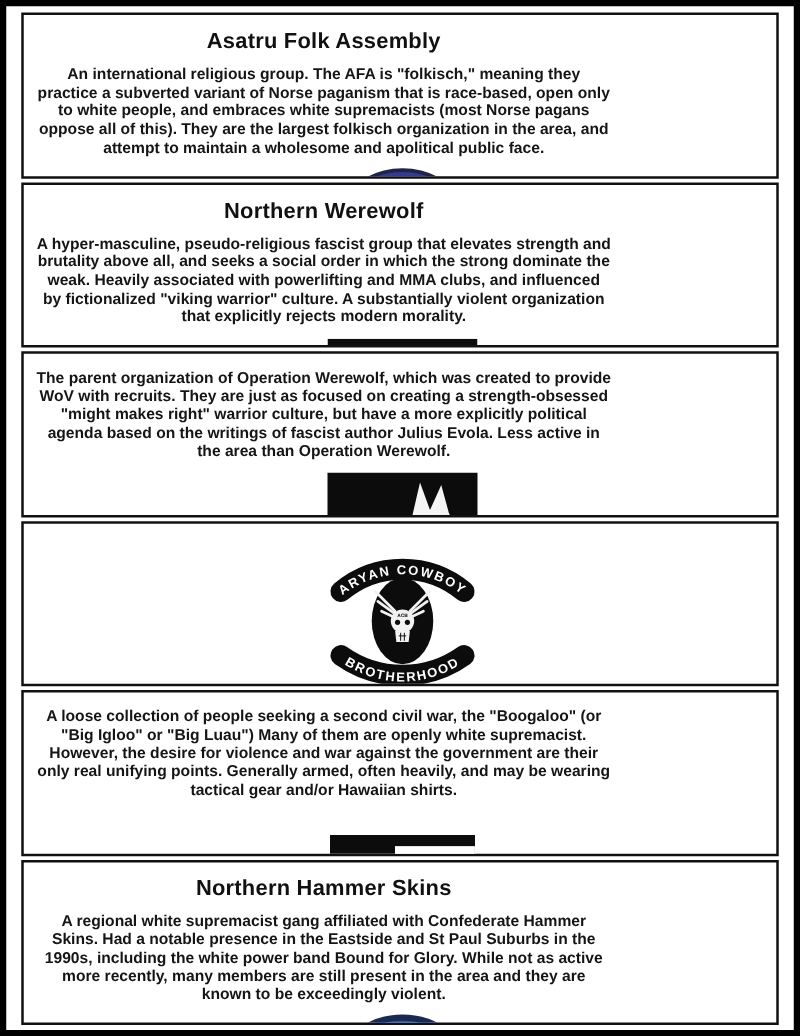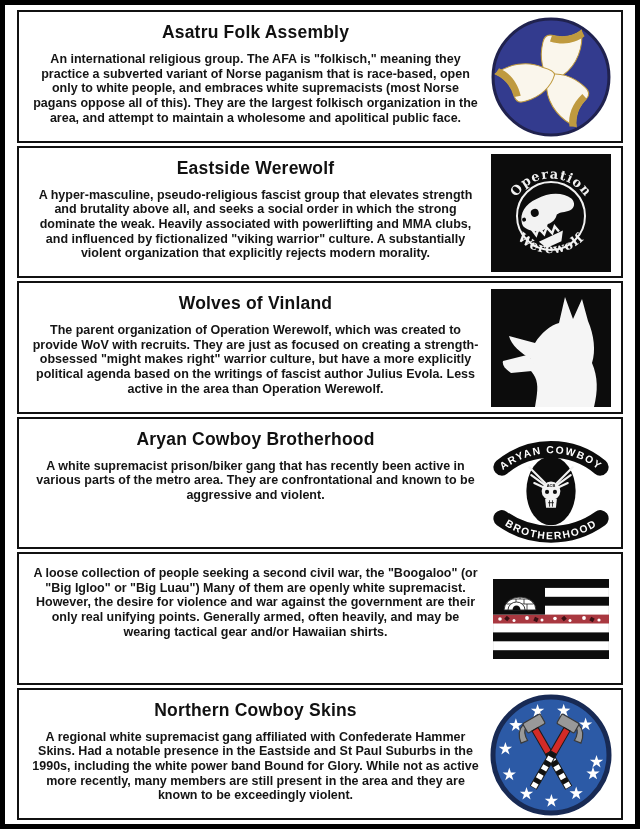--- a/index.html
+++ b/index.html
@@ -5,21 +5,21 @@
   html,body{margin:0;padding:0;background:#fff;}
   .page{
     width:640px;height:829px;box-sizing:border-box;
     background:#fff;border:5px solid #000;
     padding:5px 12px 4px 12px;
     display:flex;flex-direction:column;gap:3px;
     font-family:"Liberation Sans",sans-serif;
   }
   .card{
     box-sizing:border-box;border:2px solid #111;background:#fff;
-    display:flex;flex-direction:row;align-items:center;
+    display:flex;flex-direction:column;align-items:center;
     padding:6px 5px 4px 8px;overflow:hidden;flex:1 1 0;
   }
   .card-text{flex:1 1 auto;align-self:flex-start;text-align:center;padding:2px 4px 0 2px;}
   .card-title{
     font-size:17.5px;font-weight:bold;color:#111;
     margin:2px 0 10px 0;letter-spacing:.2px;line-height:1.15;
   }
   .card-body{
     font-size:12.5px;font-weight:bold;color:#151515;line-height:1.17;
     max-width:460px;margin:4px auto;
@@ -56,21 +56,21 @@
             <path d="M60,64 C52,56 48,42 52,26 C53,21 56,18 61,19 C72,22 82,20 90,14 C92,30 86,48 72,58 C68,62 63,66 60,64 Z" stroke="#bf9a3f" stroke-width="1" fill="#faf6ec"></path>
             <path d="M61,19 C72,22 82,20 90,14 L93,20 C84,27 72,29 59,25 Z" fill="#bf9a3f"></path>
           </g>
         </g>
       </svg>
     </div>
   </section>
 
   <section class="card">
     <div class="card-text">
-      <h2 class="card-title">Eastside Werewolf</h2>
+      <h2 class="card-title">Northern Werewolf</h2>
       <p class="card-body">A hyper-masculine, pseudo-religious fascist group that elevates strength and brutality above all, and seeks a social order in which the strong dominate the weak. Heavily associated with powerlifting and MMA clubs, and influenced by fictionalized "viking warrior" culture. A substantially violent organization that explicitly rejects modern morality.</p>
     </div>
     <div class="card-logo">
       <svg width="120" height="118" viewBox="0 0 120 118">
         <rect x="0" y="0" width="120" height="118" fill="#0c0c0c"></rect>
         <circle cx="60" cy="62" r="34" fill="none" stroke="#f2f2f2" stroke-width="2"></circle>
         <g transform="rotate(-14,60,62)">
           <path d="M30,62 C30,52 38,44 50,42 C64,38 78,42 84,50 C87,55 85,60 80,61 C74,62 70,60 66,62 C64,66 60,69 55,69 C52,74 46,76 41,73 C34,70 30,67 30,62 Z" fill="#f2f2f2"></path>
           <circle cx="45" cy="55" r="4" fill="#0c0c0c"></circle>
           <circle cx="33" cy="59" r="2" fill="#0c0c0c"></circle>
@@ -86,37 +86,32 @@
         </text>
         <text class="ow-arc" font-size="13" fill="#f2f2f2">
           <textPath href="#ow-bot" startOffset="50%" text-anchor="middle">Werewolf</textPath>
         </text>
       </svg>
     </div>
   </section>
 
   <section class="card">
     <div class="card-text">
-      <h2 class="card-title">Wolves of Vinland</h2>
       <p class="card-body">The parent organization of Operation Werewolf, which was created to provide WoV with recruits. They are just as focused on creating a strength-obsessed "might makes right" warrior culture, but have a more explicitly political agenda based on the writings of fascist author Julius Evola. Less active in the area than Operation Werewolf.</p>
     </div>
     <div class="card-logo">
       <svg width="124" height="118" viewBox="0 0 120 118">
         <rect x="0" y="0" width="120" height="118" fill="#0c0c0c"></rect>
         <path d="M44,118 C46,106 48,96 44,88 C40,80 34,76 26,74 L40,70 C30,64 20,56 18,47 L44,54 C50,44 60,36 68,34 L74,8 L82,30 L91,10 L97,32 C103,46 105,62 101,74 C107,88 107,102 103,118 Z" fill="#f5f5f5"></path>
         <path d="M12,72 L36,66 C42,70 44,77 41,82 L20,84 C14,80 11,76 12,72 Z" fill="#f5f5f5"></path>
       </svg>
     </div>
   </section>
 
   <section class="card">
-    <div class="card-text">
-      <h2 class="card-title">Aryan Cowboy Brotherhood</h2>
-      <p class="card-body">A white supremacist prison/biker gang that has recently been active in various parts of the metro area. They are confrontational and known to be aggressive and violent.</p>
-    </div>
     <div class="card-logo">
       <svg width="130" height="122" viewBox="0 0 132 122">
         <defs>
           <path id="acb-top-band" d="M16,44 A78,78 0 0 1 116,44"></path>
           <path id="acb-top-text" d="M16,48 A78,78 0 0 1 116,48"></path>
           <path id="acb-bot-band" d="M16,96 A86,86 0 0 0 116,96"></path>
           <path id="acb-bot-text" d="M16,101 A86,86 0 0 0 116,101"></path>
         </defs>
         <use href="#acb-top-band" fill="none" stroke="#0c0c0c" stroke-width="17" stroke-linecap="round"></use>
         <use href="#acb-bot-band" fill="none" stroke="#0c0c0c" stroke-width="17" stroke-linecap="round"></use>
@@ -186,21 +181,21 @@
           <path d="M20,31 L20,25 M27,31 L27,25 M34,31 L34,25 M23,25 L23,20 M31,25 L31,20 M27,20 L27,18" stroke="#222222" stroke-width="0.8"></path>
           <path d="M15,31 A8.5,8 0 0 1 32,31 Z" fill="#ffffff" stroke="#222222" stroke-width="0.9"></path>
           <path d="M19.5,31 A4,4.5 0 0 1 27.5,31 Z" fill="#0c0c0c"></path>
         </g>
       </svg>
     </div>
   </section>
 
   <section class="card">
     <div class="card-text">
-      <h2 class="card-title">Northern Cowboy Skins</h2>
+      <h2 class="card-title">Northern Hammer Skins</h2>
       <p class="card-body">A regional white supremacist gang affiliated with Confederate Hammer Skins. Had a notable presence in the Eastside and St Paul Suburbs in the 1990s, including the white power band Bound for Glory. While not as active more recently, many members are still present in the area and they are known to be exceedingly violent.</p>
     </div>
     <div class="card-logo">
       <svg width="124" height="124" viewBox="0 0 124 124">
         <defs>
           <path id="nhs-star" d="M0,-7 L1.59,-2.18 L6.66,-2.16 L2.57,0.83 L4.11,5.66 L0,2.7 L-4.11,5.66 L-2.57,0.83 L-6.66,-2.16 L-1.59,-2.18 Z"></path>
           <g id="nhs-hammer">
             <path d="M-8,-42 C-14,-40 -18,-34 -19,-27 L-12,-26 C-12,-31 -11,-36 -7,-38 Z" stroke="#3a3a3a" stroke-width="1.2" fill="#999999"></path>
             <rect x="-8" y="-43" width="20" height="11" rx="1.5" stroke="#3a3a3a" stroke-width="1.2" fill="#999999"></rect>
             <rect x="-3.5" y="-32" width="7" height="27" stroke="#1a1a1a" stroke-width="1" fill="#d22b27"></rect>

